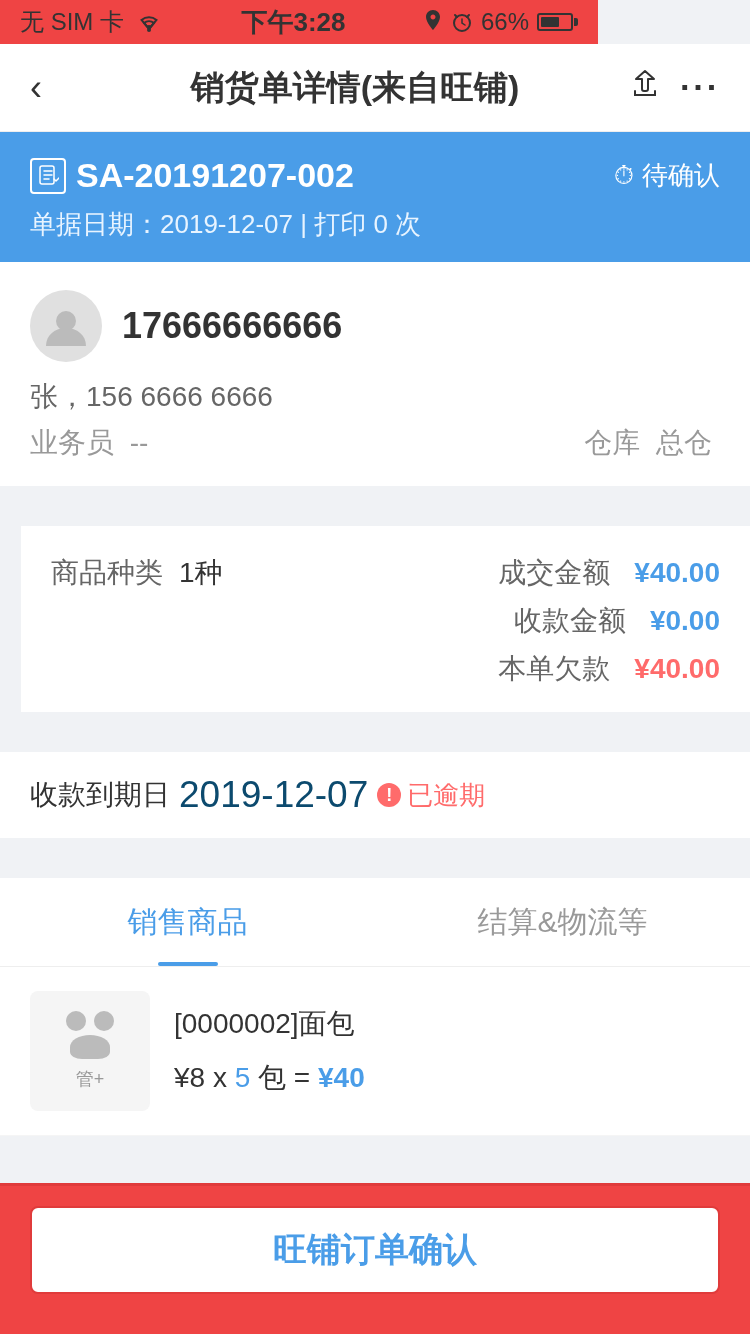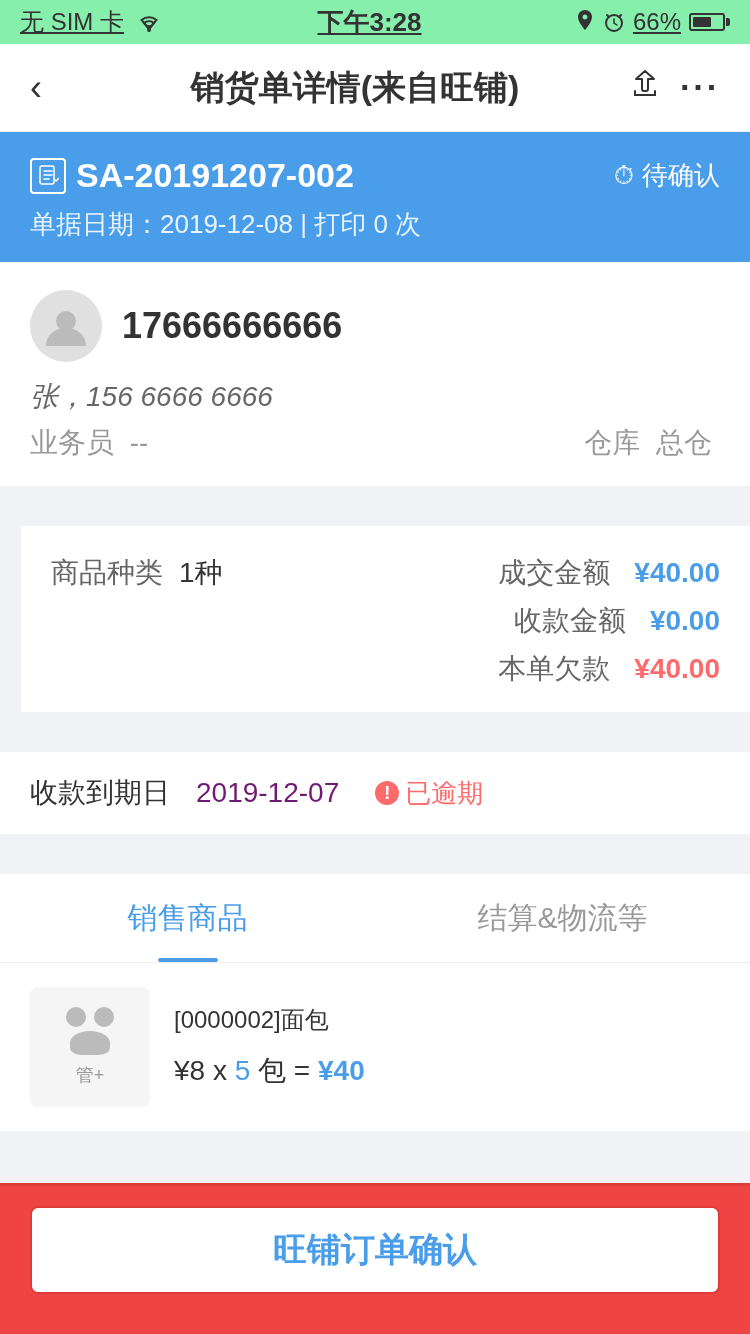--- a/index.html
+++ b/index.html
@@ -8,30 +8,29 @@
       width: 750px;
       min-height: 1334px;
       background: #f0f2f5;
       font-family: -apple-system, "PingFang SC", "Helvetica Neue", Arial, sans-serif;
       font-size: 28px;
       color: #333;
     }
 
     
     .status-bar {
-      width: 750px;
+      width: 598px;
       height: 44px;
-      background: #86efac;
+      background: #ef4444;
       display: flex;
       align-items: center;
       justify-content: space-between;
       padding: 0 20px;
       font-size: 24px;
       font-weight: 500;
-      text-decoration: underline;
     }
     .status-left { display: flex; align-items: center; gap: 10px; }
     .status-center { font-size: 26px; font-weight: 600; }
     .status-right { display: flex; align-items: center; gap: 8px; font-size: 24px; }
 
     
     .nav-bar {
       width: 750px;
       height: 88px;
       background: #fff;
@@ -131,21 +130,20 @@
     }
     .avatar svg { width: 50px; height: 50px; }
     .customer-name {
       font-size: 36px;
       font-weight: 600;
       color: #333;
     }
     .customer-sub {
       font-size: 28px;
       color: #666;
-      font-style: italic;
     }
     .customer-row {
       display: flex;
       justify-content: space-between;
       align-items: center;
       margin-top: 8px;
       gap: 32px;
     }
     .customer-field {
       font-size: 28px;
@@ -185,24 +183,24 @@
     .amount-val { color: #4a9de8; font-weight: 600; }
     .amount-val.red { color: #ff6b6b; }
 
     
     .due-card {
       background: #fff;
       padding: 22px 30px;
       margin-bottom: 20px;
       display: flex;
       align-items: center;
-      gap: 26px;
+      gap: 9px;
     }
     .due-label { font-size: 28px; color: #333; }
-    .due-date { font-size: 28px; color: #701a75; margin-right: 10px; }
+    .due-date { font-size: 37px; color: #0c4a6e; }
     .overdue-badge {
       display: flex;
       align-items: center;
       gap: 6px;
       color: #ff6b6b;
       font-size: 26px;
     }
     .overdue-dot {
       width: 24px;
       height: 24px;
@@ -265,21 +263,21 @@
       background: #f5f5f5;
       border-radius: 8px;
       display: flex;
       align-items: center;
       justify-content: center;
       flex-shrink: 0;
       overflow: hidden;
     }
     .product-info { flex: 1; }
     .product-name {
-      font-size: 24px;
+      font-size: 28px;
       color: #333;
       margin-bottom: 16px;
     }
     .product-price {
       font-size: 28px;
       color: #333;
     }
     .product-price .qty { color: #4a9de8; }
     .product-price .total { color: #4a9de8; font-weight: 600; }
 
@@ -430,21 +428,21 @@
           <path d="M17 14l2 2 4-4" stroke="white" stroke-width="1.5" stroke-linecap="round" stroke-linejoin="round"></path>
         </svg>
       </div>
       <span>SA-20191207-002</span>
     </div>
     <div class="status-badge">
       <span class="status-clock">⏱</span>
       <span>待确认</span>
     </div>
   </div>
-  <div class="order-date">单据日期：2019-12-08 | 打印 0 次</div>
+  <div class="order-date">单据日期：2019-12-07 | 打印 0 次</div>
 </div>
 
 <div class="customer-card">
   <div class="customer-header">
     <div class="avatar">
       <svg viewBox="0 0 50 50" fill="none" xmlns="http://www.w3.org/2000/svg">
         <circle cx="25" cy="20" r="10" fill="#bbb"></circle>
         <path d="M5 45c0-11 9-18 20-18s20 7 20 18" fill="#bbb"></path>
       </svg>
     </div>

